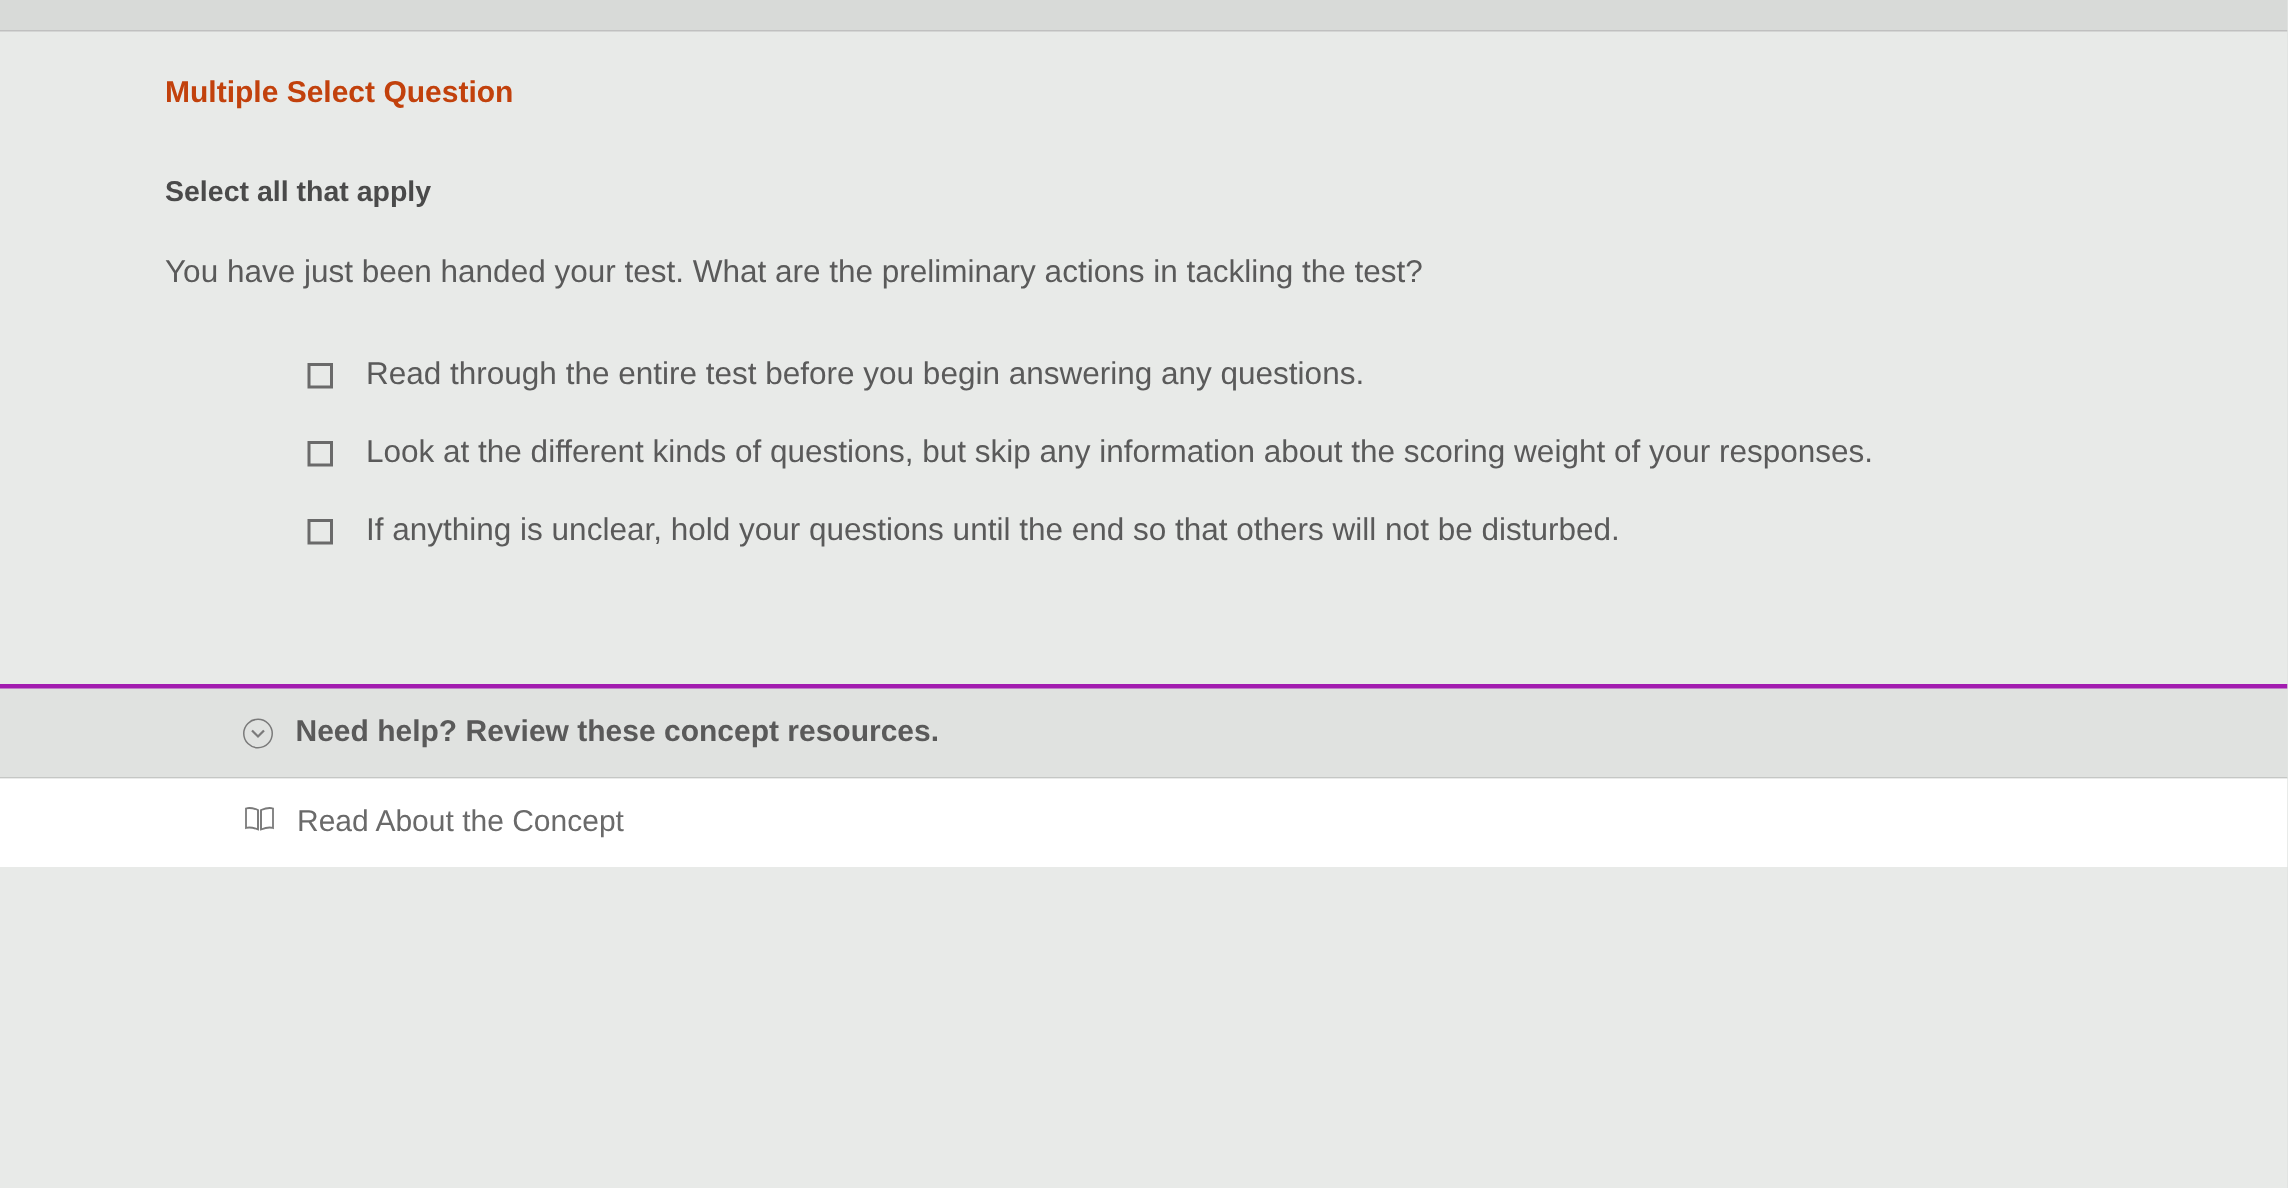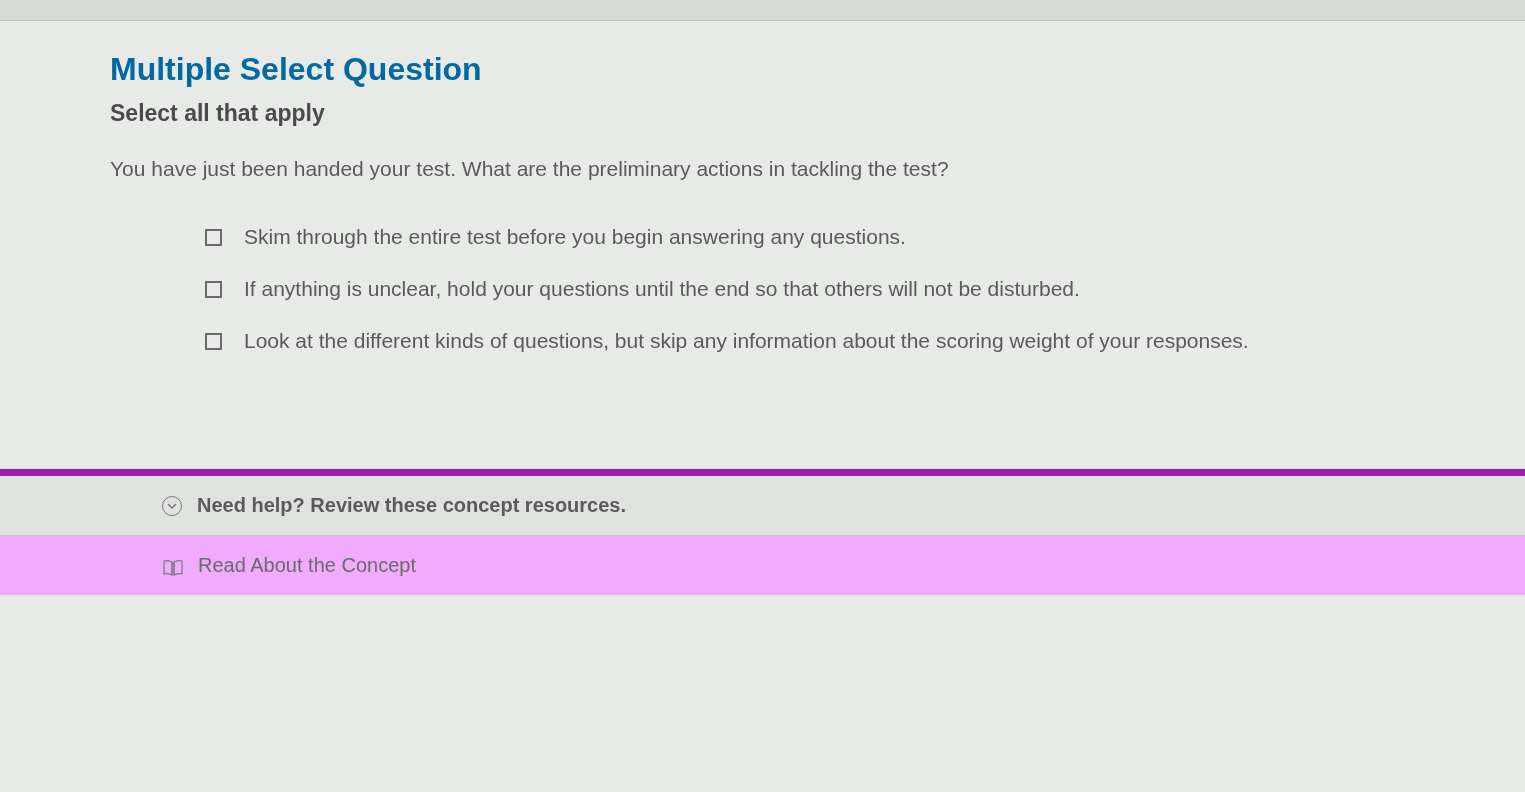--- a/index.html
+++ b/index.html
@@ -22,28 +22,28 @@
       height: 100%;
       border-top: 1px solid #c0c0c0;
       margin-top: 20px;
     }
     
     .question-area {
       padding: 30px 0 40px 110px;
     }
     
     .question-type {
-      font-size: 32px;
+      font-size: 20px;
       font-weight: 600;
-      color: #0369a1;
-      margin-bottom: 12px;
+      color: #c2410c;
+      margin-bottom: 44px;
     }
     
     .instruction {
-      font-size: 23px;
+      font-size: 19px;
       font-weight: 600;
       color: #4a4a4a;
       margin-bottom: 30px;
     }
     
     .question-prompt {
       font-size: 21px;
       font-weight: 400;
       color: #5a5a5a;
       margin-bottom: 44px;
@@ -70,28 +70,28 @@
       cursor: pointer;
     }
     
     .option-text {
       font-size: 21px;
       color: #5a5a5a;
       font-weight: 400;
     }
     
     .help-section {
-      border-top: 7px solid #a21caf;
+      border-top: 3px solid #a21caf;
       border-bottom: 1px solid #c5c7c5;
       background: #e0e2e0;
       padding: 18px 0 18px 162px;
       display: flex;
       align-items: center;
       cursor: pointer;
-      margin-top: 48px;
+      margin-top: 22px;
     }
     
     .help-icon {
       width: 20px;
       height: 20px;
       border: 1.5px solid #7a7a7a;
       border-radius: 50%;
       display: flex;
       align-items: center;
       justify-content: center;
@@ -104,24 +104,24 @@
       height: 10px;
     }
     
     .help-text {
       font-size: 20px;
       font-weight: 600;
       color: #5a5a5a;
     }
     
     .read-section {
-      background: #f0abfc;
+      background: #ffffff;
       padding: 18px 0 18px 162px;
       display: flex;
-      align-items: flex-end;
+      align-items: flex-start;
       cursor: pointer;
     }
     
     .book-icon {
       width: 22px;
       height: 18px;
       margin-right: 14px;
       flex-shrink: 0;
     }
     
@@ -136,29 +136,29 @@
 
 <div class="container">
   <div class="question-area">
     <h1 class="question-type">Multiple Select Question</h1>
     <div class="instruction">Select all that apply</div>
     <div class="question-prompt">You have just been handed your test. What are the preliminary actions in tackling the test?</div>
 
     <div class="options">
       <div class="option-row">
         <div class="checkbox"></div>
-        <span class="option-text">Skim through the entire test before you begin answering any questions.</span>
+        <span class="option-text">Read through the entire test before you begin answering any questions.</span>
+      </div>
+      <div class="option-row">
+        <div class="checkbox"></div>
+        <span class="option-text">Look at the different kinds of questions, but skip any information about the scoring weight of your responses.</span>
       </div>
       <div class="option-row">
         <div class="checkbox"></div>
         <span class="option-text">If anything is unclear, hold your questions until the end so that others will not be disturbed.</span>
-      </div>
-      <div class="option-row">
-        <div class="checkbox"></div>
-        <span class="option-text">Look at the different kinds of questions, but skip any information about the scoring weight of your responses.</span>
       </div>
     </div>
   </div>
 
   <div class="help-section">
     <div class="help-icon">
       <svg viewBox="0 0 10 10" fill="none">
         <path d="M1 3 L5 7 L9 3" stroke="#7a7a7a" stroke-width="1.5" fill="none"></path>
       </svg>
     </div>

